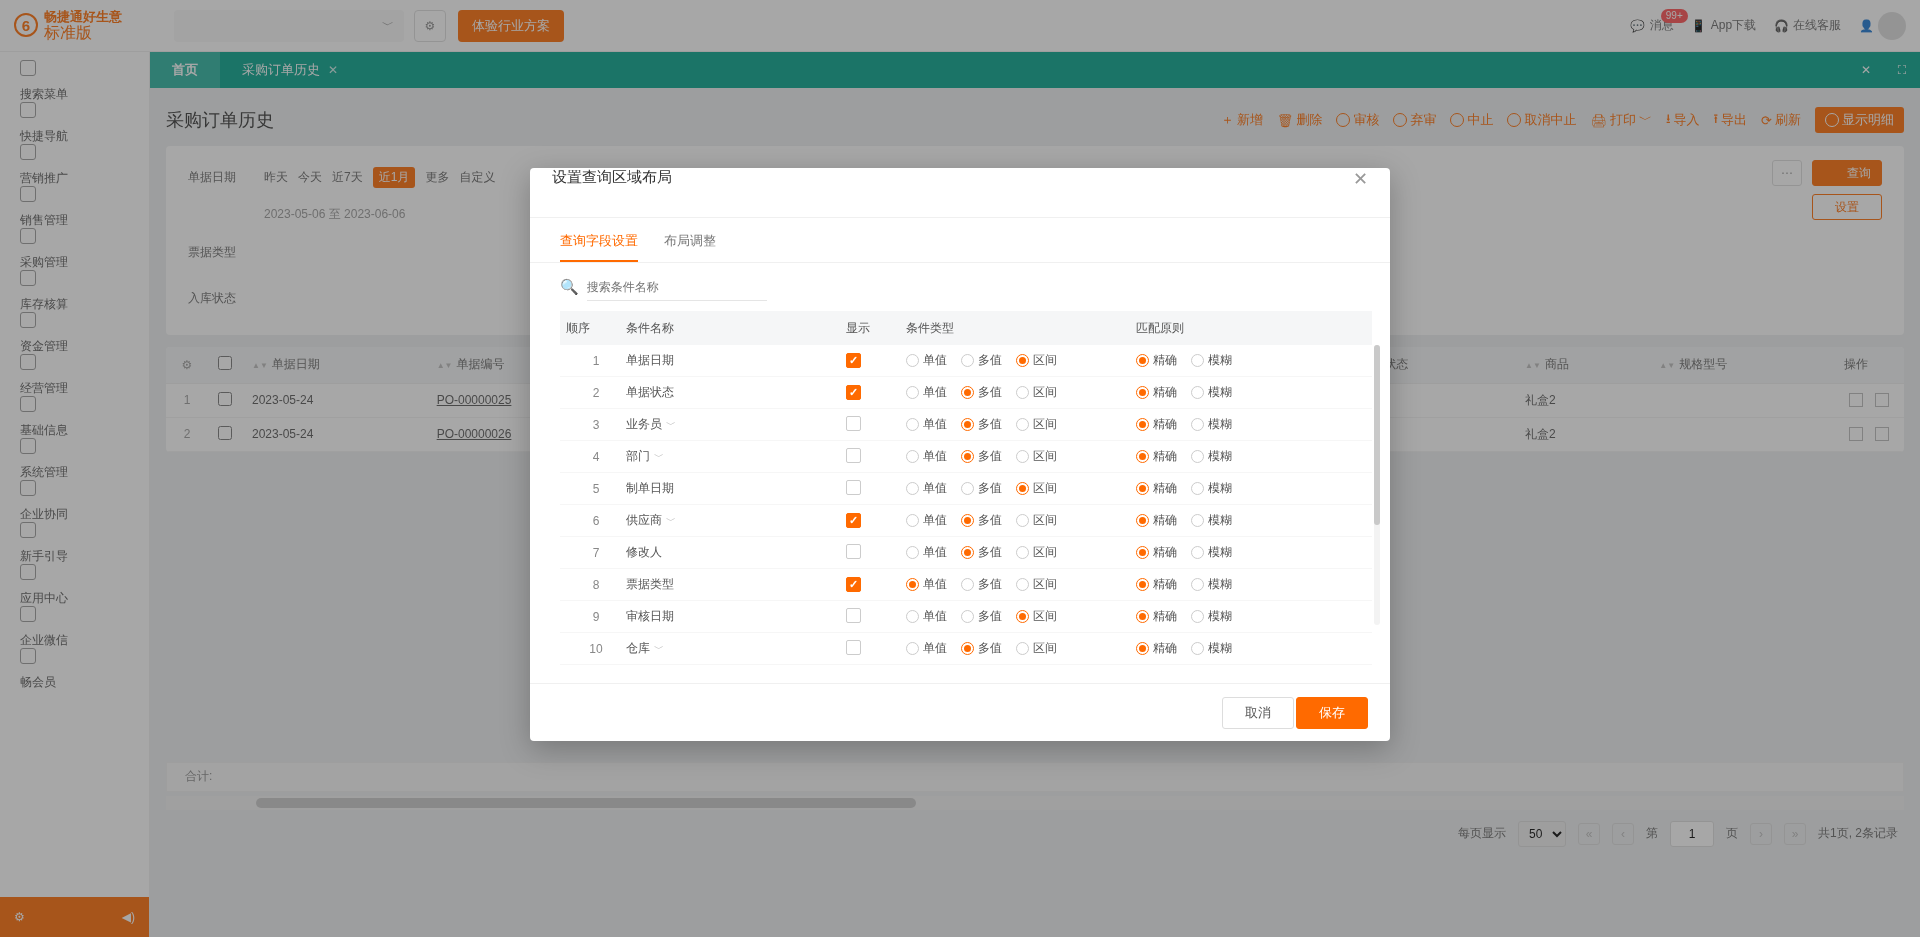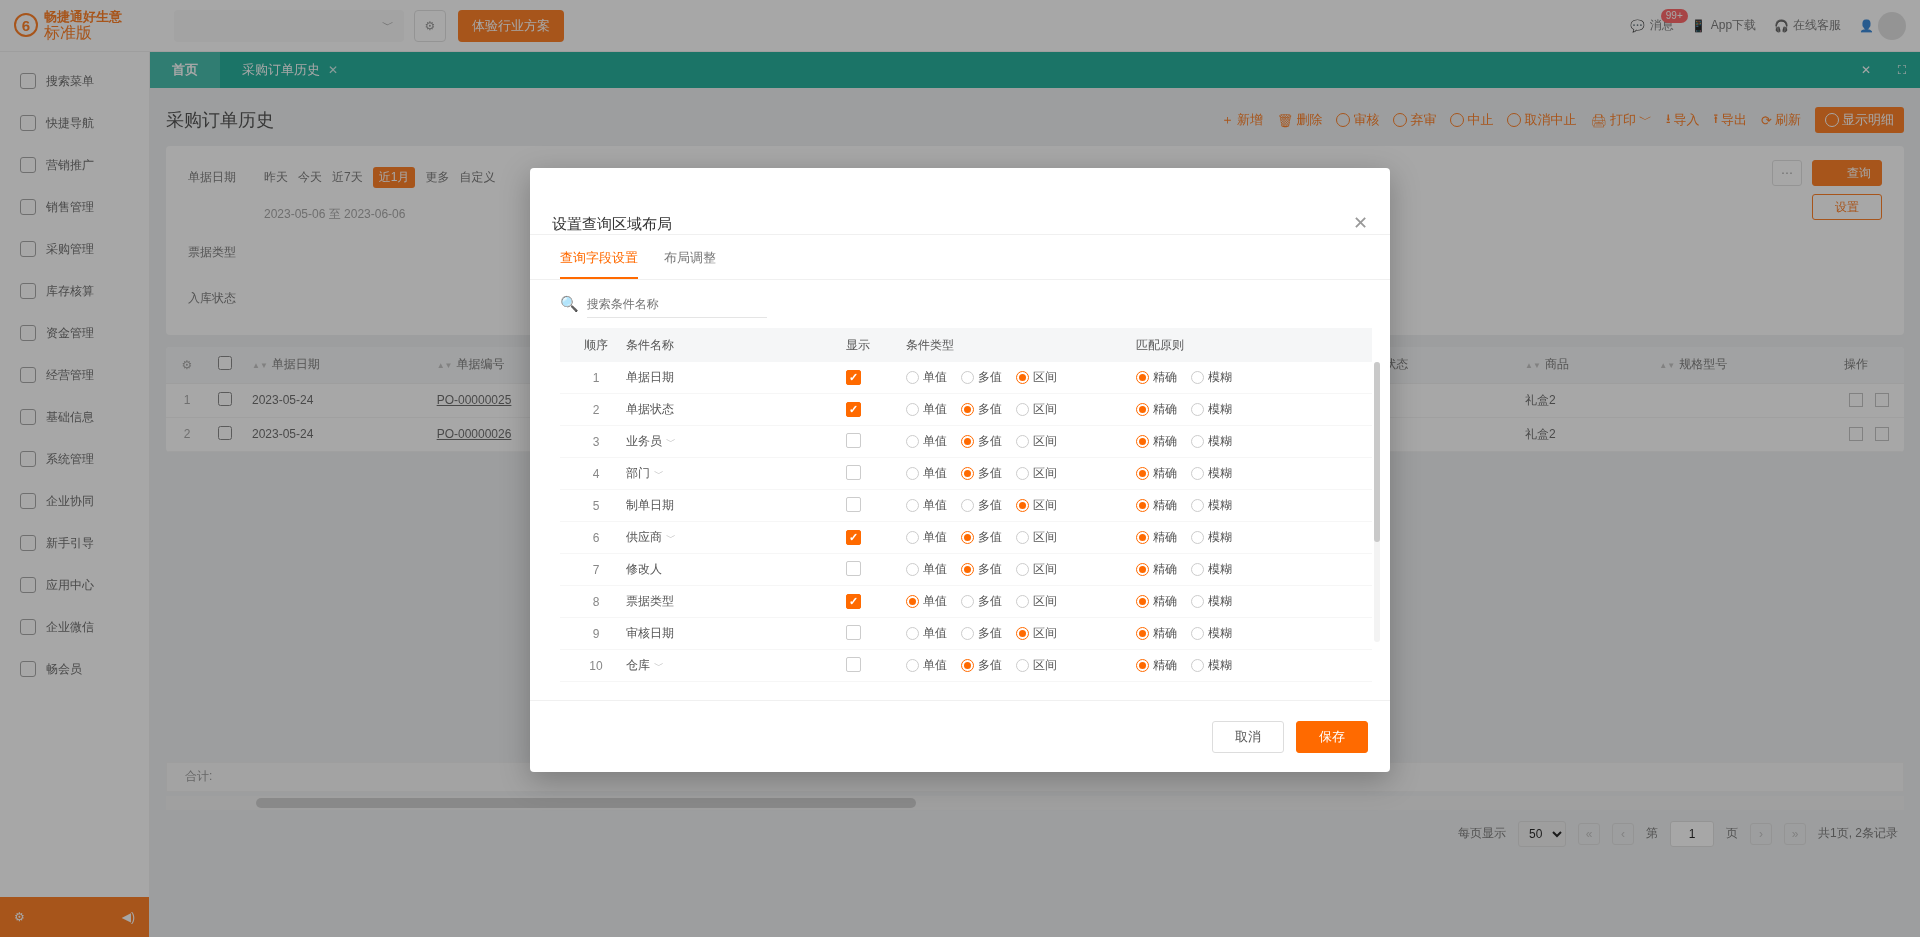--- a/index.html
+++ b/index.html
@@ -17,21 +17,21 @@
 .experience-btn { margin-left: 12px; background: #ff6a00; color: #fff; border: none; height: 32px; padding: 0 14px; border-radius: 4px; font-size: 13px; }
 .header-spacer { flex: 1; }
 .header-right { display: flex; align-items: center; gap: 18px; color: #666; }
 .header-right .item { display: flex; align-items: center; gap: 4px; position: relative; }
 .msg-badge { position: absolute; top: -8px; right: -14px; background: #ff4d4f; color: #fff; border-radius: 8px; font-size: 10px; padding: 0 5px; line-height: 14px; }
 .avatar { width: 28px; height: 28px; background: #ddd; border-radius: 50%; }
 
 
 .sidebar { position: absolute; top: 52px; left: 0; bottom: 0; width: 150px; background: #fff; border-right: 1px solid #eee; display: flex; flex-direction: column; }
 .sidebar .menu { flex: 1; padding-top: 8px; }
-.sidebar .menu-item { display: flex; align-items: center; gap: 10px; height: 42px; padding: 0 20px; color: #555; cursor: pointer; }
+.sidebar .menu-item { display: flex; gap: 10px; height: 42px; padding: 0 20px; color: #555; cursor: pointer; flex-direction: column; }
 .sidebar .menu-icon { width: 16px; height: 16px; border: 1.5px solid #999; border-radius: 3px; flex: none; }
 .sidebar-footer { height: 40px; background: #ff6a00; display: flex; align-items: center; justify-content: space-between; padding: 0 14px; color: #fff; }
 
 
 .tab-bar { position: absolute; top: 52px; left: 150px; right: 0; height: 36px; background: #00a28a; display: flex; align-items: stretch; color: #fff; }
 .tab { padding: 0 22px; display: flex; align-items: center; gap: 8px; font-size: 13px; }
 .tab.light { background: #27b39f; font-weight: bold; }
 .tab .tab-x { font-size: 12px; opacity: .8; }
 .tab-bar-right { margin-left: auto; display: flex; align-items: center; }
 .tab-bar-right .sq { width: 36px; height: 36px; display: flex; align-items: center; justify-content: center; }
@@ -79,21 +79,21 @@
 .hscroll .thumb { position: absolute; left: 90px; top: 2px; height: 10px; width: 660px; background: #c9c9c9; border-radius: 5px; }
 
 .pager-row { display: flex; align-items: center; justify-content: flex-end; gap: 12px; height: 48px; color: #666; padding-right: 6px; }
 .pager-row select, .pager-row input { height: 26px; border: 1px solid #ddd; border-radius: 3px; padding: 0 6px; font-size: 12px; }
 .pager-row input { width: 44px; text-align: center; }
 .pg-btn { width: 22px; height: 22px; border: 1px solid #ddd; border-radius: 3px; display: inline-flex; align-items: center; justify-content: center; color: #bbb; }
 
 
 .mask { position: absolute; inset: 0; background: rgba(60,60,60,.45); }
 .modal { position: absolute; width: 860px; left: 530px; top: 168px; background: #fff; border-radius: 4px; box-shadow: 0 8px 30px rgba(0,0,0,.25); display: flex; flex-direction: column; }
-.modal-head { height: 50px; display: flex; align-items: flex-end; padding: 0 22px; border-bottom: 1px solid #f0f0f0; margin-top: 17px; }
+.modal-head { height: 50px; display: flex; align-items: flex-start; padding: 0 22px; border-bottom: 1px solid #f0f0f0; }
 .modal-title { font-size: 15px; color: #333; font-weight: 500; }
 .modal-x { margin-left: auto; color: #999; font-size: 18px; cursor: pointer; }
 .modal-tabs { display: flex; gap: 26px; padding: 14px 30px 0 30px; border-bottom: 1px solid #f0f0f0; }
 .modal-tab { padding-bottom: 10px; color: #777; font-size: 13px; cursor: pointer; }
 .modal-tab.active { color: #ff6a00; border-bottom: 2px solid #ff6a00; }
 .modal-search { padding: 10px 30px; display: flex; align-items: center; gap: 8px; }
 .modal-search input { border: none; border-bottom: 1px solid #e5e5e5; height: 28px; width: 180px; outline: none; font-size: 12px; }
 .modal-search .sicon { color: #aaa; font-size: 15px; }
 
 .modal-table-wrap { padding: 0 18px 0 30px; position: relative; }
@@ -106,21 +106,21 @@
 .chkbox.on::after { content: "✓"; }
 .radio-group { display: flex; gap: 14px; }
 .radio { display: flex; align-items: center; gap: 4px; }
 .rdot { width: 13px; height: 13px; border: 1px solid #ccc; border-radius: 50%; display: inline-flex; align-items: center; justify-content: center; }
 .rdot.on { border-color: #ff6a00; }
 .rdot.on::after { content: ""; width: 7px; height: 7px; background: #ff6a00; border-radius: 50%; }
 .chev { margin-left: 4px; color: #bbb; font-size: 10px; }
 .modal-scroll { position: absolute; right: 10px; top: 34px; width: 6px; height: 280px; background: #f3f3f3; border-radius: 3px; }
 .modal-scroll .th { width: 6px; height: 180px; background: #c9c9c9; border-radius: 3px; }
 
-.modal-foot { height: 72px; border-top: 1px solid #f0f0f0; display: flex; align-items: center; justify-content: flex-end; gap: 12px; padding: 0 22px; margin-top: 18px; }
+.modal-foot { height: 58px; border-top: 1px solid #f0f0f0; display: flex; align-items: center; justify-content: flex-end; gap: 2px; padding: 0 22px; margin-top: 18px; }
 .modal-foot button { height: 32px; padding: 0 22px; border-radius: 3px; font-size: 13px; cursor: pointer; }
 .btn-cancel { background: #fff; border: 1px solid #ddd; color: #555; }
 .btn-save { background: #ff6a00; border: 1px solid #ff6a00; color: #fff; }
 
 input[type=checkbox] { width: 14px; height: 14px; }
 </style>
 </head>
 <body>
 
 <div class="top-header">
@@ -413,21 +413,21 @@
   <div class="modal-tabs">
     <div class="modal-tab active">查询字段设置</div>
     <div class="modal-tab">布局调整</div>
   </div>
   <div class="modal-search">
     <span class="sicon">🔍</span>
     <input placeholder="搜索条件名称" style="">
   </div>
   <div class="modal-table-wrap">
     <div class="modal-table-head">
-      <div style="text-align:center;">顺序</div>
+      <div style="">顺序</div>
       <div>条件名称</div>
       <div>显示</div>
       <div>条件类型</div>
       <div>匹配原则</div>
     </div>
     <div class="modal-rows" id="modal-rows">
         <div class="modal-row">
           <div class="num">1</div>
           <div>单据日期</div>
           <div><span class="chkbox on"></span></div>

